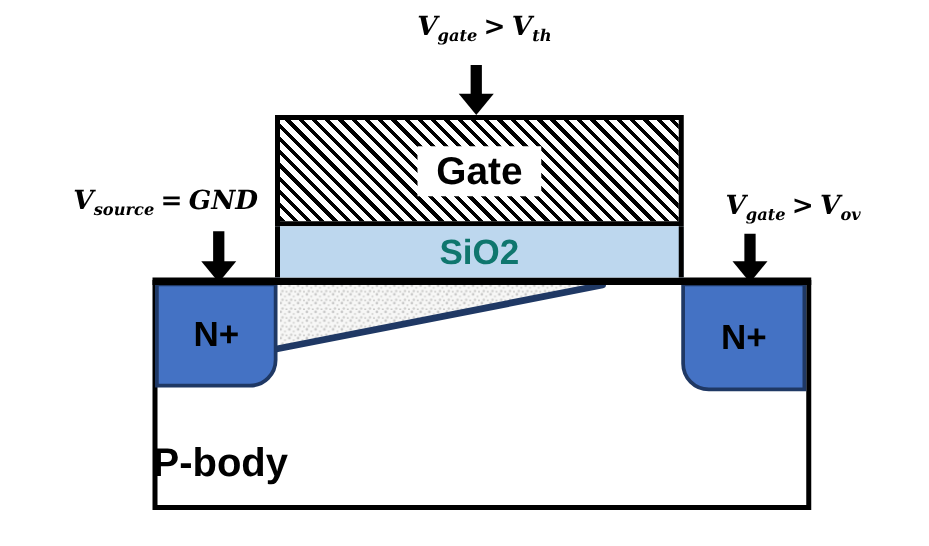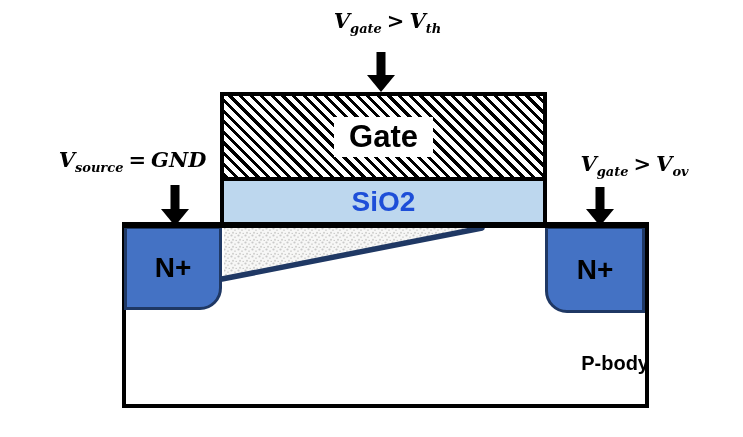--- a/index.html
+++ b/index.html
@@ -32,30 +32,30 @@
     display:flex;align-items:center;justify-content:center;
   }
   .gate-chip{
     background:#ffffff;padding:0 15px;line-height:40px;
     font-size:31px;font-weight:bold;color:#000;
   }
   .oxide{
     position:absolute;left:208px;top:181px;width:327px;height:41px;
     box-sizing:border-box;border-left:4px solid #000;border-right:4px solid #000;
     background:#BDD7EE;display:flex;align-items:center;justify-content:center;
-    font-size:28px;font-weight:bold;color:#1d4ed8;
+    font-size:28px;font-weight:bold;color:#0f766e;
   }
   .surface-line{position:absolute;left:110px;top:222px;width:527px;height:6px;background:#000;}
   .pbody{
     position:absolute;left:110px;top:224px;width:527px;height:184px;
     box-sizing:border-box;border:4px solid #000;background:#ffffff;
   }
   .pbody-label{
-    position:absolute;left:110px;width:527px;top:352px;text-align:right;
-    font-size:20px;font-weight:bold;color:#000;
+    position:absolute;left:110px;width:527px;top:352px;text-align:left;
+    font-size:32px;font-weight:bold;color:#000;
   }
   .nplus{
     position:absolute;box-sizing:border-box;background:#4472C4;border:3px solid #1F3864;
     display:flex;align-items:center;justify-content:center;
     font-size:28px;font-weight:bold;color:#000;z-index:3;
   }
   .nplus.src{left:112px;top:226px;width:98px;height:84px;border-radius:0 0 22px 0;}
   .nplus.drn{left:533px;top:226px;width:100px;height:87px;border-radius:0 0 0 22px;}
   .channel-svg{position:absolute;left:204px;top:220px;z-index:2;}
   .z-top{z-index:5;}

